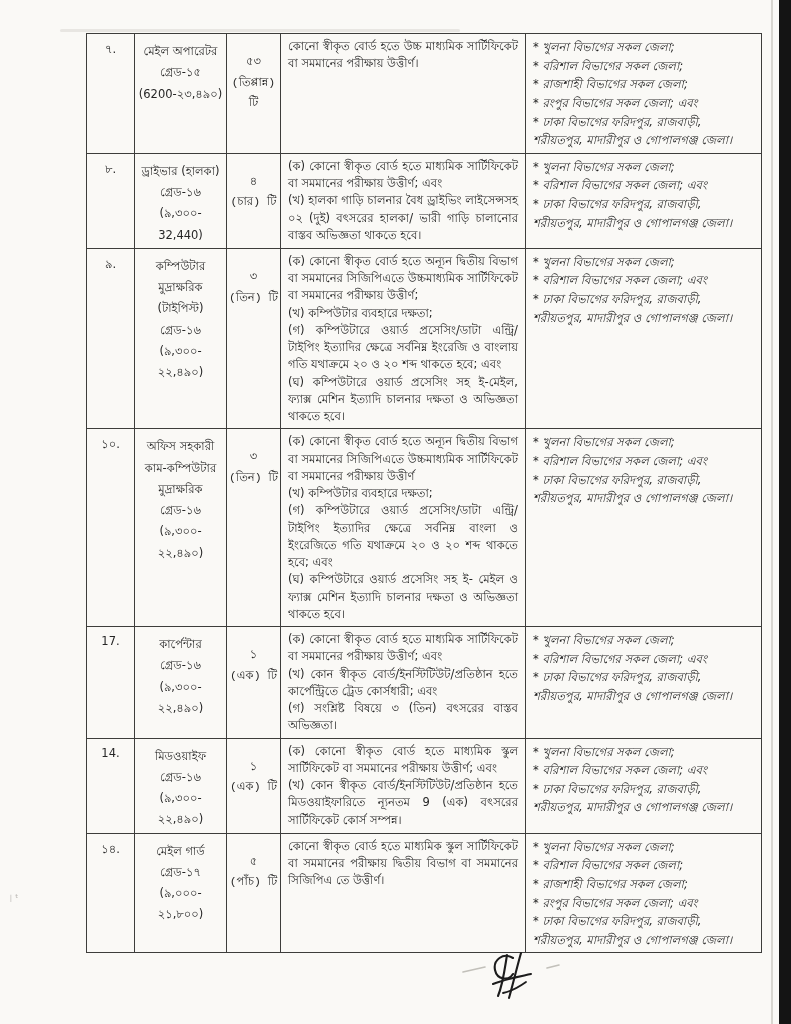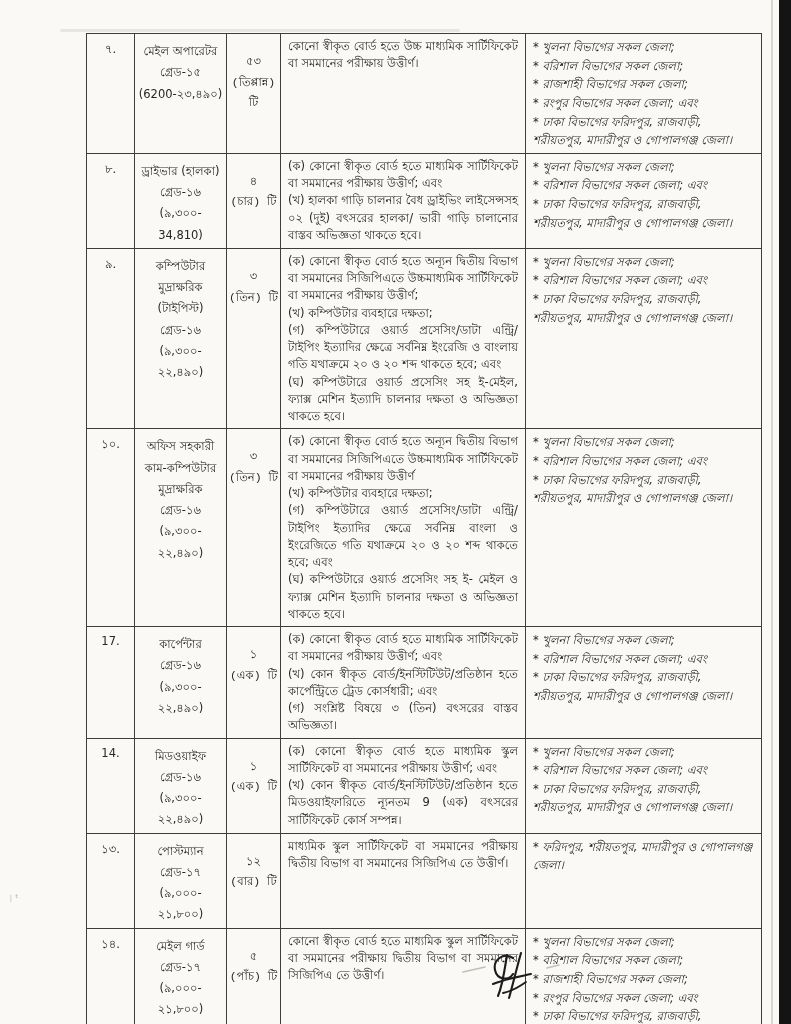--- a/index.html
+++ b/index.html
@@ -60,21 +60,21 @@
         <td class="dist">* খুলনা বিভাগের সকল জেলা;
 * বরিশাল বিভাগের সকল জেলা;
 * রাজশাহী বিভাগের সকল জেলা;
 * রংপুর বিভাগের সকল জেলা; এবং
 * ঢাকা বিভাগের ফরিদপুর, রাজবাড়ী, শরীয়তপুর, মাদারীপুর ও গোপালগঞ্জ জেলা।</td>
       </tr>
       <tr style="height:83px">
         <td class="serial">৮.</td>
         <td class="post">ড্রাইভার (হালকা)
 গ্রেড-১৬
-(৯,৩০০- 34,810)</td>
+(৯,৩০০- 32,440)</td>
         <td class="count">৪
 (চার) টি</td>
         <td class="qual">(ক) কোনো স্বীকৃত বোর্ড হতে মাধ্যমিক সার্টিফিকেট বা সমমানের পরীক্ষায় উত্তীর্ণ; এবং
 (খ) হালকা গাড়ি চালনার বৈধ ড্রাইভিং লাইসেন্সসহ ০২ (দুই) বৎসরের হালকা/ ভারী গাড়ি চালানোর বাস্তব অভিজ্ঞতা থাকতে হবে।</td>
         <td class="dist">* খুলনা বিভাগের সকল জেলা;
 * বরিশাল বিভাগের সকল জেলা; এবং
 * ঢাকা বিভাগের ফরিদপুর, রাজবাড়ী, শরীয়তপুর, মাদারীপুর ও গোপালগঞ্জ জেলা।</td>
       </tr>
       <tr style="height:155px">
         <td class="serial">৯.</td>
@@ -130,30 +130,20 @@
 গ্রেড-১৬
 (৯,৩০০- ২২,৪৯০)</td>
         <td class="count">১
 (এক) টি</td>
         <td class="qual">(ক) কোনো স্বীকৃত বোর্ড হতে মাধ্যমিক স্কুল সার্টিফিকেট বা সমমানের পরীক্ষায় উত্তীর্ণ; এবং
 (খ) কোন স্বীকৃত বোর্ড/ইনস্টিটিউট/প্রতিষ্ঠান হতে মিডওয়াইফারিতে ন্যূনতম 9 (এক) বৎসরের সার্টিফিকেট কোর্স সম্পন্ন।</td>
         <td class="dist">* খুলনা বিভাগের সকল জেলা;
 * বরিশাল বিভাগের সকল জেলা; এবং
 * ঢাকা বিভাগের ফরিদপুর, রাজবাড়ী, শরীয়তপুর, মাদারীপুর ও গোপালগঞ্জ জেলা।</td>
       </tr>
-      <tr style="height:52px">
-        <td class="serial">১৩.</td>
-        <td class="post">পোস্টম্যান
-গ্রেড-১৭
-(৯,০০০- ২১,৮০০)</td>
-        <td class="count">১২
-(বার) টি</td>
-        <td class="qual">মাধ্যমিক স্কুল সার্টিফিকেট বা সমমানের পরীক্ষায় দ্বিতীয় বিভাগ বা সমমানের সিজিপিএ তে উত্তীর্ণ।</td>
-        <td class="dist">* ফরিদপুর, শরীয়তপুর, মাদারীপুর ও গোপালগঞ্জ জেলা।</td>
-      </tr>
       <tr style="height:105px">
         <td class="serial">১৪.</td>
         <td class="post">মেইল গার্ড
 গ্রেড-১৭
 (৯,০০০- ২১,৮০০)</td>
         <td class="count">৫
 (পাঁচ) টি</td>
         <td class="qual">কোনো স্বীকৃত বোর্ড হতে মাধ্যমিক স্কুল সার্টিফিকেট বা সমমানের পরীক্ষায় দ্বিতীয় বিভাগ বা সমমানের সিজিপিএ তে উত্তীর্ণ।</td>
         <td class="dist">* খুলনা বিভাগের সকল জেলা;
 * বরিশাল বিভাগের সকল জেলা;

